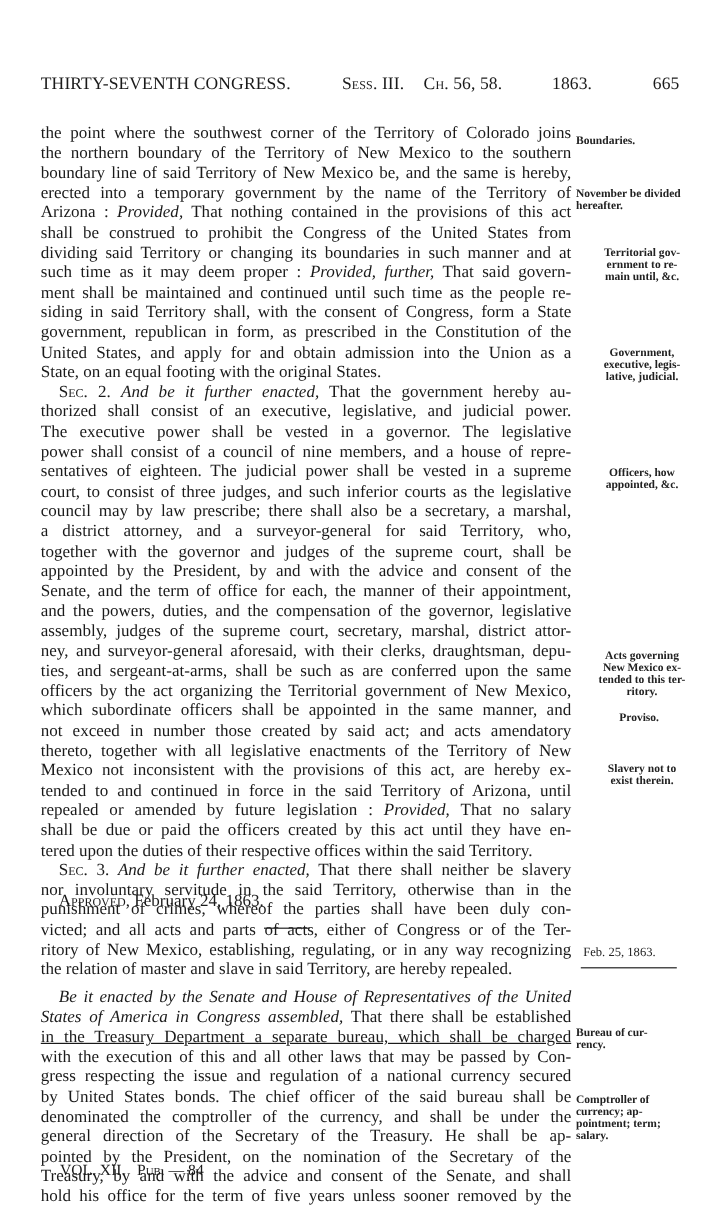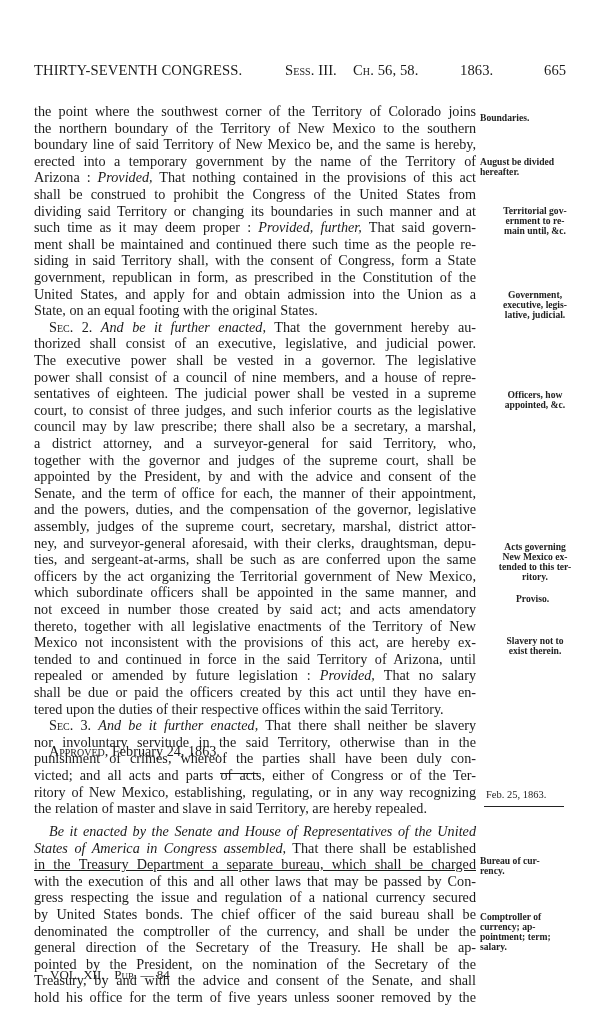--- a/index.html
+++ b/index.html
@@ -43,21 +43,21 @@
 
   <div id="body-lines">
       <div class="line" style="top: 103px;">the point where the southwest corner of the Territory of Colorado joins</div>
       <div class="line" style="top: 119.6px;">the northern boundary of the Territory of New Mexico to the southern</div>
       <div class="line" style="top: 136.2px;">boundary line of said Territory of New Mexico be, and the same is hereby,</div>
       <div class="line" style="top: 152.8px;">erected into a temporary government by the name of the Territory of</div>
       <div class="line" style="top: 169.4px;"><span>Arizona : </span><i>Provided,</i><span> That nothing contained in the provisions of this act</span></div>
       <div class="line" style="top: 186px;">shall be construed to prohibit the Congress of the United States from</div>
       <div class="line" style="top: 202.6px;">dividing said Territory or changing its boundaries in such manner and at</div>
       <div class="line" style="top: 219.2px;"><span>such time as it may deem proper : </span><i>Provided, further,</i><span> That said govern-</span></div>
-      <div class="line" style="top: 235.8px;">ment shall be maintained and continued there such time as the people re-</div>
+      <div class="line" style="top: 235.8px;">ment shall be maintained and continued until such time as the people re-</div>
       <div class="line" style="top: 252.4px;">siding in said Territory shall, with the consent of Congress, form a State</div>
       <div class="line" style="top: 269px;">government, republican in form, as prescribed in the Constitution of the</div>
       <div class="line" style="top: 285.6px;">United States, and apply for and obtain admission into the Union as a</div>
       <div class="line last" style="top: 302.2px;">State, on an equal footing with the original States.</div>
       <div class="line indent" style="top: 318.8px;"><span class="sc">Sec. 2. </span><i>And be it further enacted,</i><span> That the government hereby au-</span></div>
       <div class="line" style="top: 335.4px;">thorized shall consist of an executive, legislative, and judicial power.</div>
       <div class="line" style="top: 352px;">The executive power shall be vested in a governor. The legislative</div>
       <div class="line" style="top: 368.6px;">power shall consist of a council of nine members, and a house of repre-</div>
       <div class="line" style="top: 385.2px;">sentatives of eighteen. The judicial power shall be vested in a supreme</div>
       <div class="line" style="top: 401.8px;">court, to consist of three judges, and such inferior courts as the legislative</div>
@@ -109,21 +109,21 @@
       <div class="line" style="top: 955.8px;"><i></i><span>pointed by the President, on the nomination of the Secretary of the</span></div>
       <div class="line" style="top: 972.4px;"><i></i><span>Treasury, by and with the advice and consent of the Senate, and shall</span></div>
       <div class="line" style="top: 989px;"><i></i><span>hold his office for the term of five years unless sooner removed by the</span></div>
     </div>
 
   <div id="margin-notes">
       <div class="margin" style="top: 113px;">
         <div>Boundaries.</div>
       </div>
       <div class="margin" style="top: 157px;">
-        <div>August be divided</div>
+        <div>November be divided</div>
         <div>hereafter.</div>
       </div>
       <div class="margin center" style="top: 206px;">
         <div>Territorial gov-</div>
         <div>ernment to re-</div>
         <div>main until, &amp;c.</div>
       </div>
       <div class="margin center" style="top: 290px;">
         <div>Government,</div>
         <div>executive, legis-</div>

